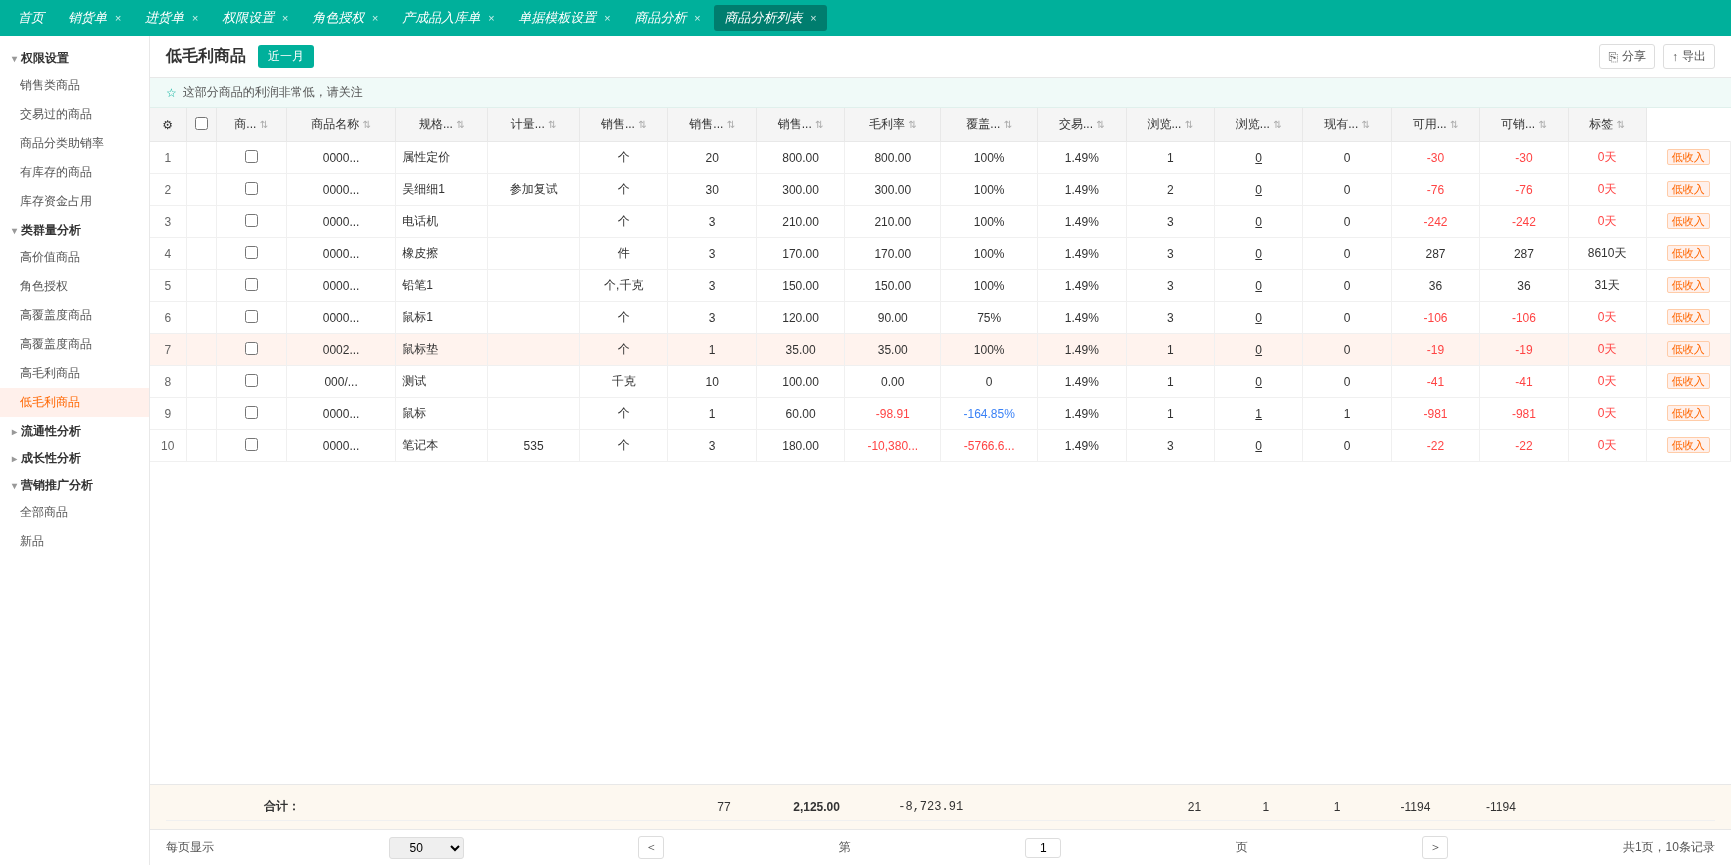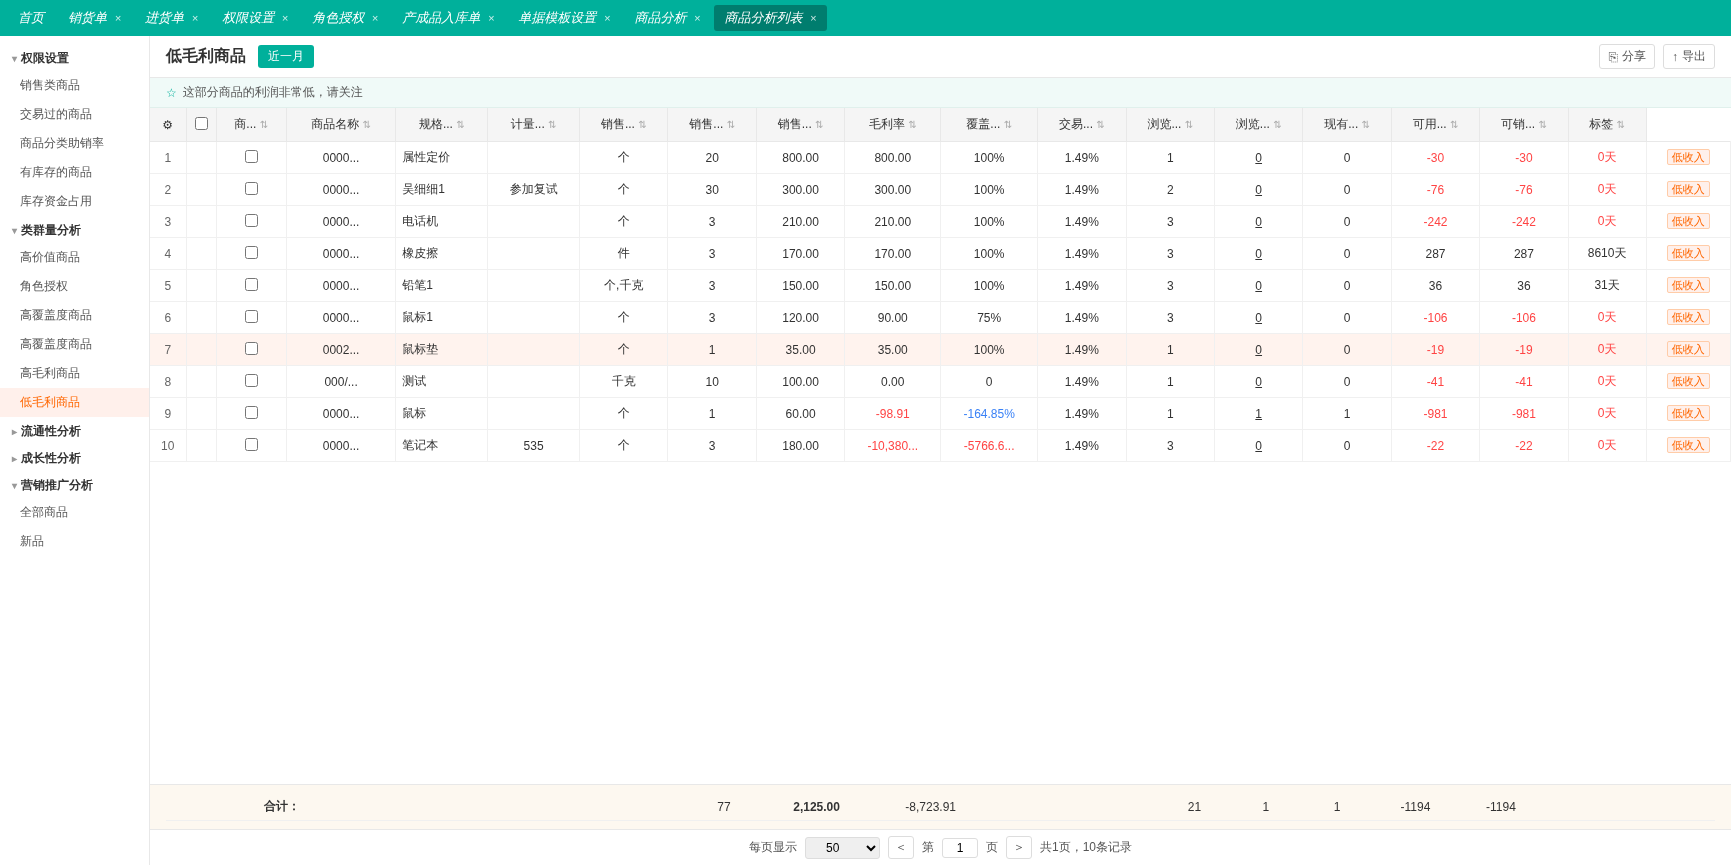--- a/index.html
+++ b/index.html
@@ -207,21 +207,21 @@
     }
     .footer-label { font-weight: bold; }
 
     
     .pagination-bar {
       background: #fff;
       border-top: 1px solid #e8e8e8;
       padding: 6px 16px;
       display: flex;
       align-items: center;
-      justify-content: center;
+      justify-content: space-between;
       gap: 8px;
       font-size: 12px;
       color: #555;
     }
     .page-size-select {
       border: 1px solid #ddd;
       border-radius: 3px;
       padding: 2px 16px;
       font-size: 12px;
     }
@@ -567,21 +567,21 @@
         <tbody>
             <tr>
           <td style="width:36px;"></td>
           <td style="width:30px;"></td>
           <td style="min-width:70px;" class="footer-label">合计：</td>
           <td style="min-width:130px;"></td>
           <td style="min-width:60px;"></td>
           <td style="min-width:60px;"></td>
           <td style="min-width:50px;">77</td>
           <td style="min-width:80px;font-weight:bold;">2,125.00</td>
-          <td style="min-width:80px;">-8,723.91</td>
+          <td style="min-width:80px;font-family:Liberation Mono, monospace;">-8,723.91</td>
           <td style="min-width:60px;"></td>
           <td style="min-width:60px;"></td>
           <td style="min-width:50px;">21</td>
           <td style="min-width:50px;">1</td>
           <td style="min-width:50px;">1</td>
           <td style="min-width:60px;">-1194</td>
           <td style="min-width:60px;">-1194</td>
           <td style="min-width:60px;"></td>
           <td style="min-width:60px;"></td>
         </tr>

